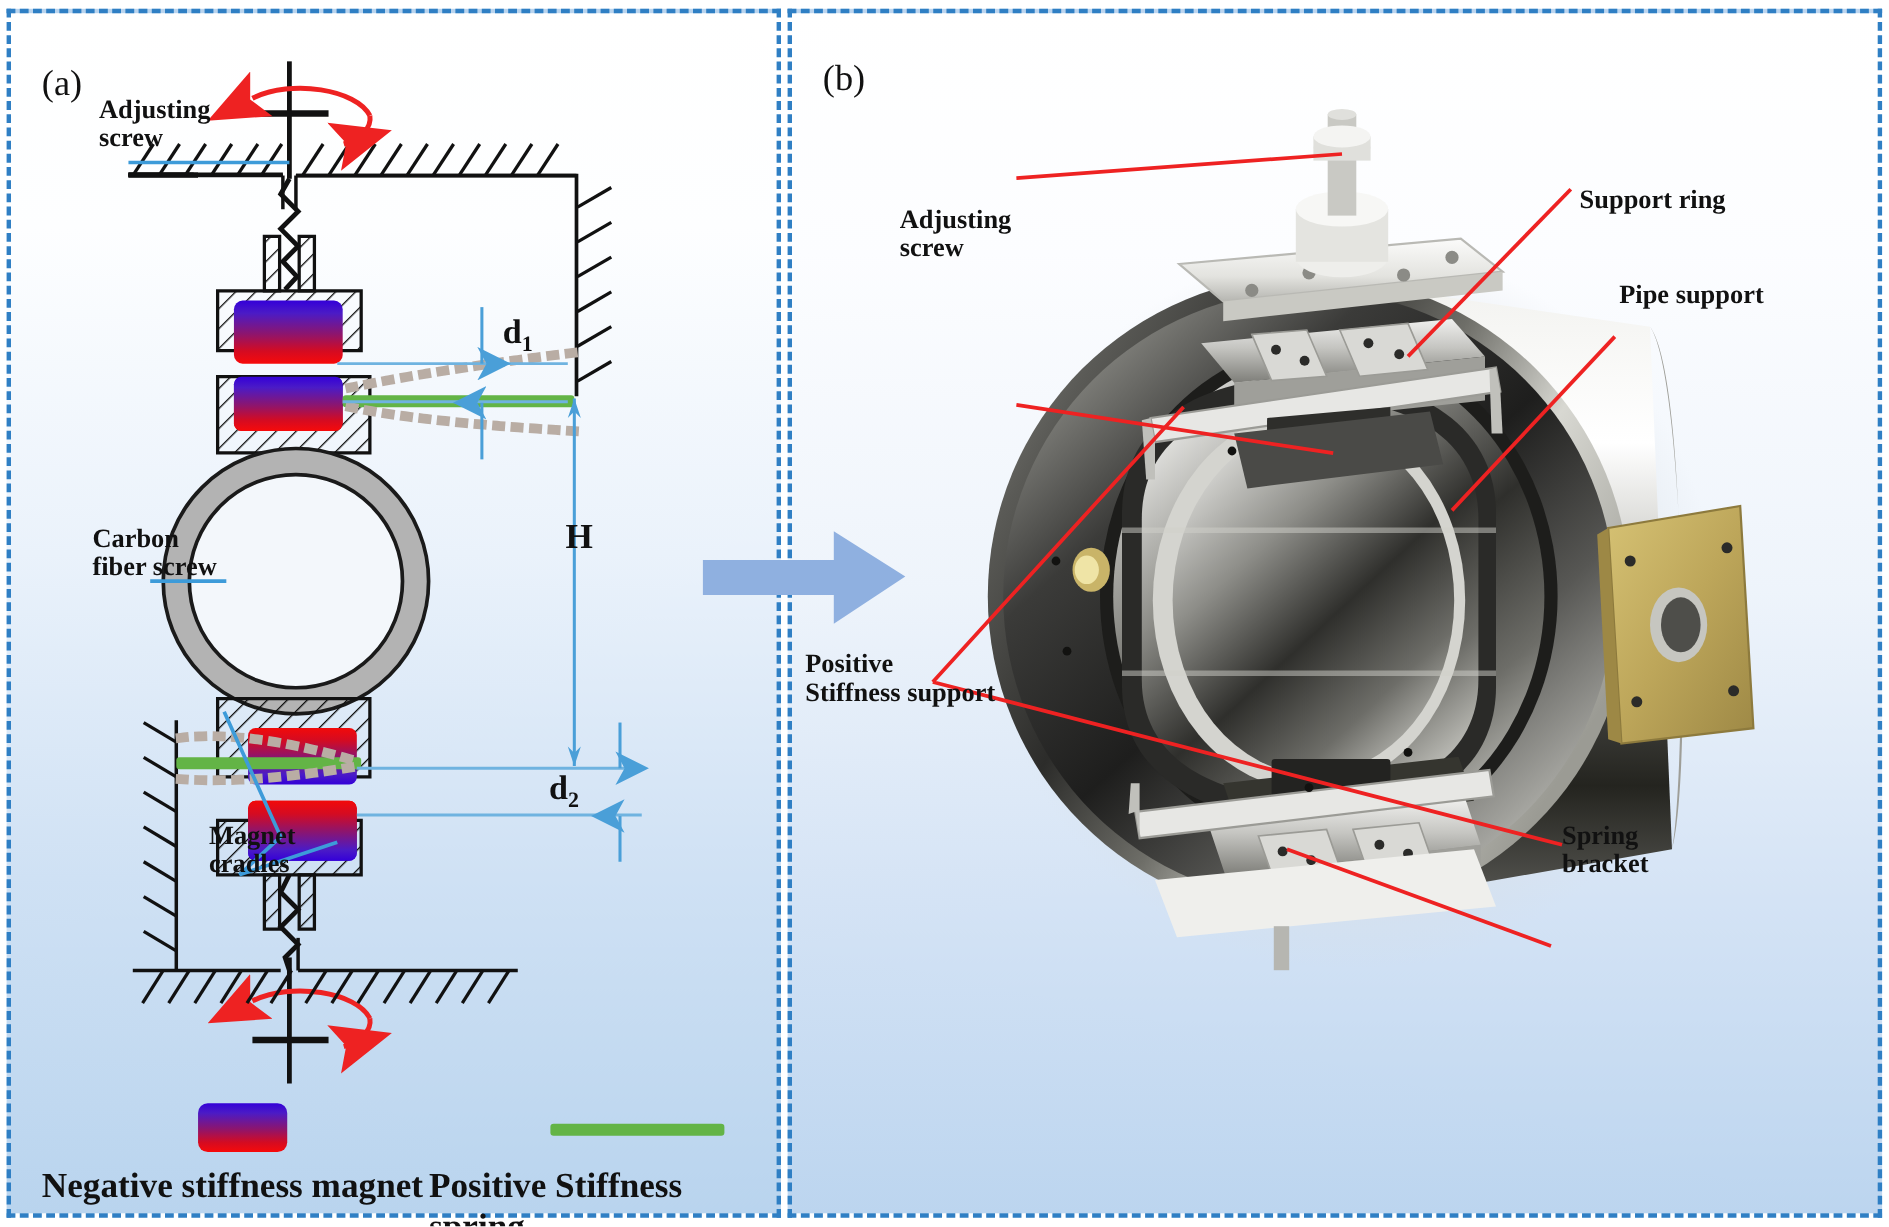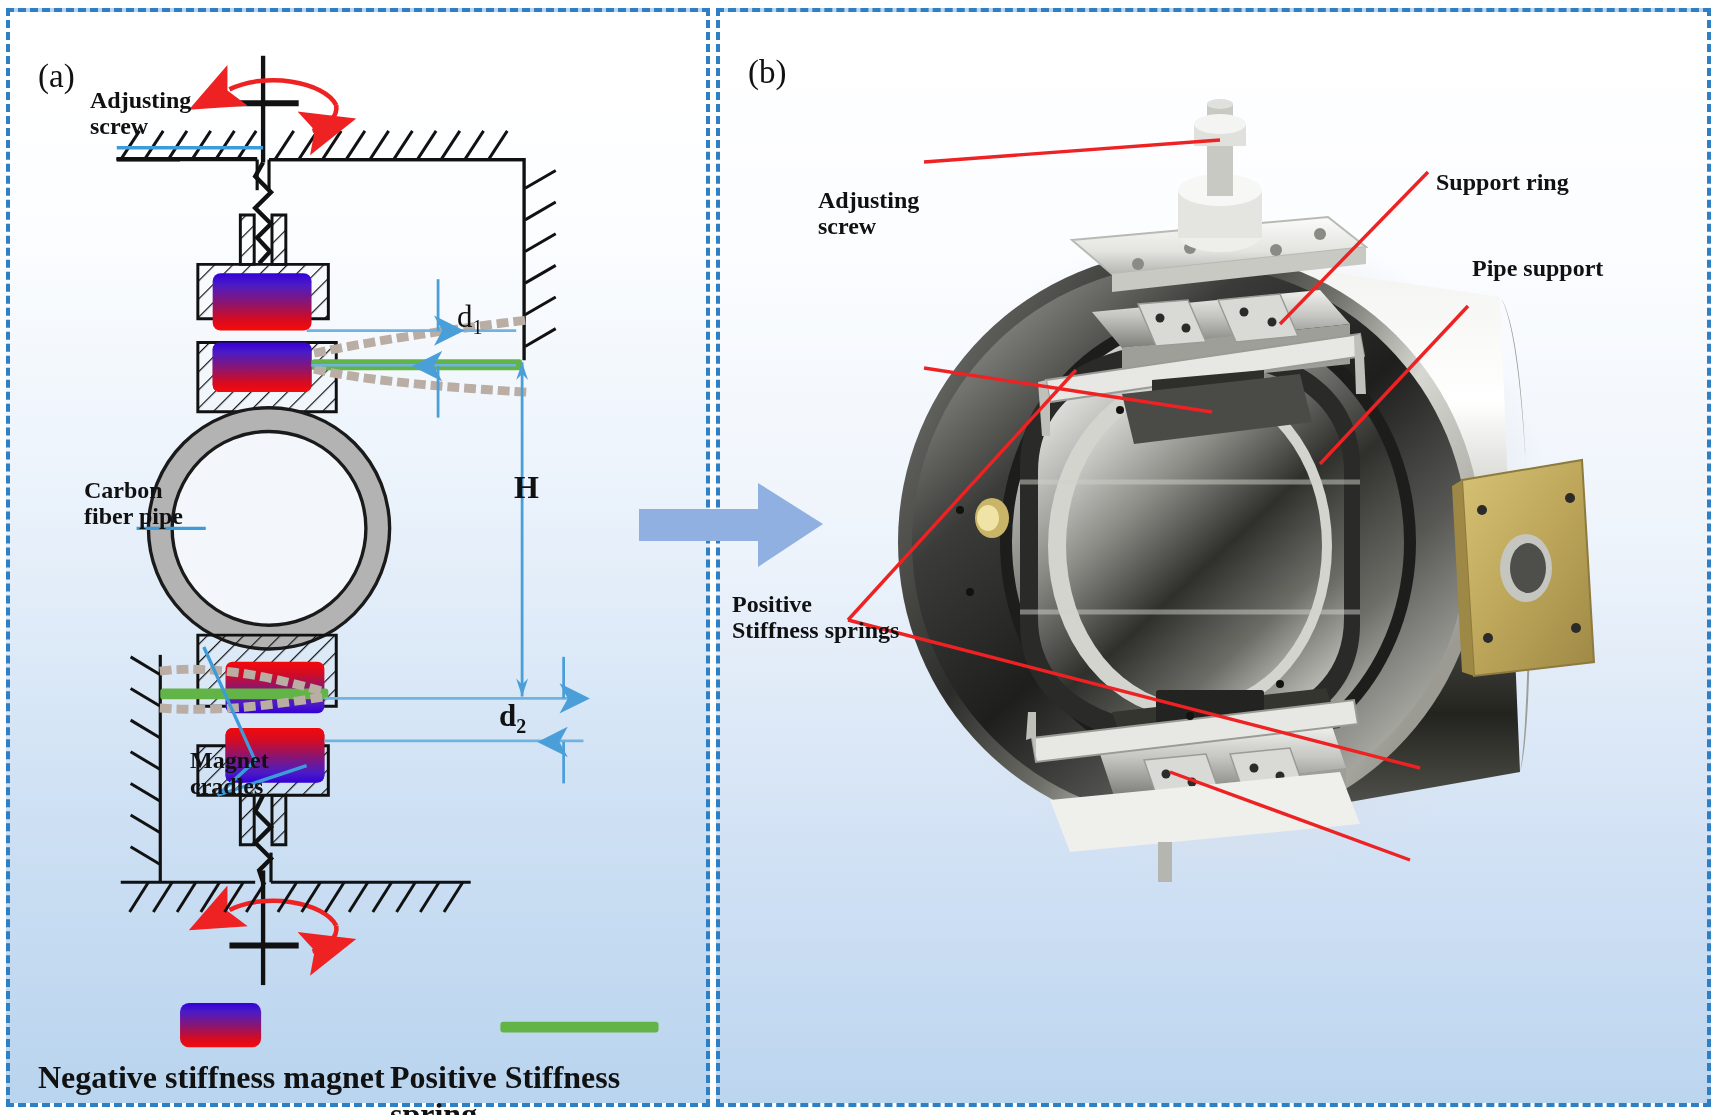--- a/index.html
+++ b/index.html
@@ -262,26 +262,26 @@
       </g>
 
       <rect x="172" y="1000" width="82" height="45" rx="9" fill="url(#magBR)"></rect>
       <rect x="496" y="1019" width="160" height="11" rx="3" fill="#63b446"></rect>
     </svg>
 
     <div class="lbl" id="lblAdjScrewA" style="left:80px;top:76px;width:210px;">Adjusting
 screw</div>
 
     <div class="lbl" id="lblPipe" style="left:74px;top:466px;width:220px;">Carbon
-fiber pipe</div>
+fiber screw</div>
 
     <div class="lbl" id="lblCradles" style="left:180px;top:736px;width:200px;">Magnet
 cradles</div>
 
-    <div style="position:absolute;left:447px;top:272px;font-size:31px;font-weight:400;color:#111;margin-top:15px;"><span>d</span><sub style="font-size:20px;">1</sub></div>
+    <div style="position:absolute;left:447px;top:272px;font-size:31px;font-weight:700;color:#111;"><span>d</span><sub style="font-size:20px;">1</sub></div>
 
     <div style="position:absolute;left:489px;top:686px;font-size:31px;font-weight:700;color:#111;"><span>d</span><sub style="font-size:20px;">2</sub></div>
 
     <div style="position:absolute;left:504px;top:457px;font-size:32px;font-weight:700;color:#111;">H</div>
 
     <div class="legend-txt" style="left:28px;top:1047px;">Negative stiffness magnet</div>
     <div class="legend-txt" style="left:380px;top:1047px;">Positive Stiffness spring</div>
   </div>
 
   <svg class="vec" style="left:0;top:0;width:1717px;height:1115px;z-index:5;" viewBox="0 0 1717 1115">
@@ -468,21 +468,23 @@
         <path d="M128,608 L356,358 M128,608 L700,756"></path>
         <line x1="690" y1="848" x2="450" y2="760"></line>
       </g>
     </svg>
 
     <div class="lbl" style="left:98px;top:176px;width:220px;">Adjusting
 screw</div>
 
 
     <div class="lbl" style="left:12px;top:580px;width:290px;">Positive
-Stiffness springs</div>
+Stiffness support</div>
 
     <div class="lbl" style="left:716px;top:158px;width:290px;">Support ring</div>
 
     <div class="lbl" style="left:752px;top:244px;width:290px;">Pipe support</div>
 
+    <div class="lbl" style="left:700px;top:736px;width:220px;">Spring
+bracket</div>
   </div>
 
 </div>
 
 </body></html>

